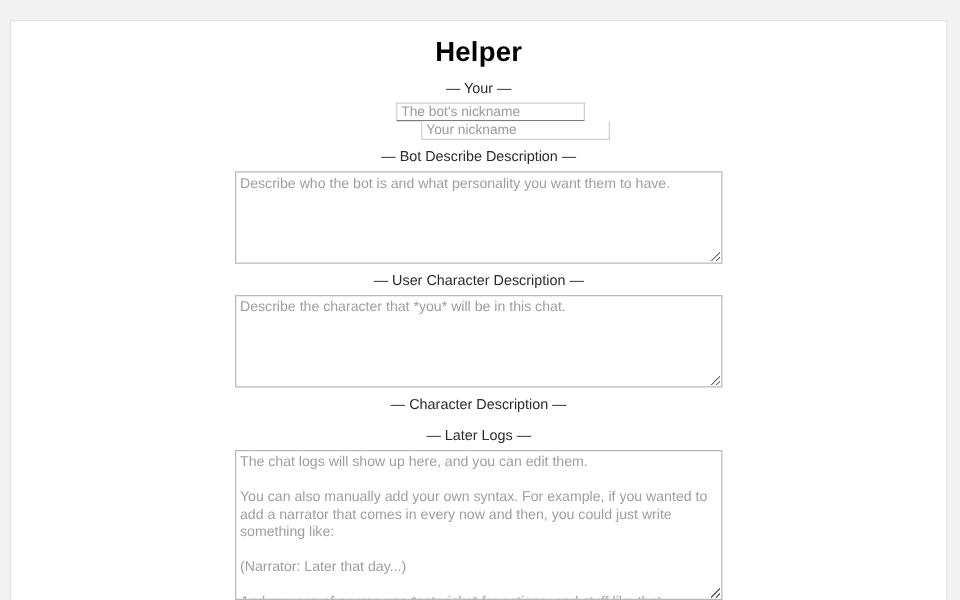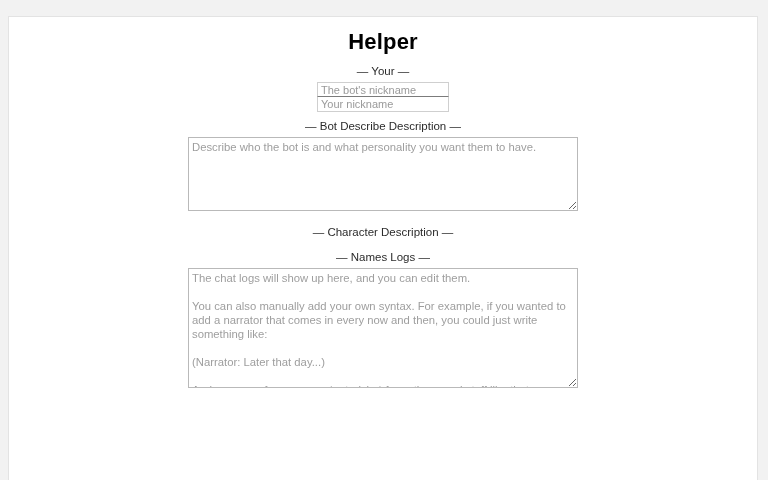--- a/index.html
+++ b/index.html
@@ -50,41 +50,42 @@
   }
 
   .names-block {
     width: 132px;
     margin: 0 auto;
   }
 
   .name-input {
     display: block;
     box-sizing: border-box;
-    width: 132px;
+    width: 151px;
     height: 15px;
     font-family: "Liberation Sans", sans-serif;
     font-size: 11px;
     color: #333333;
     background: #ffffff;
     padding: 0 3px;
     margin: 0;
     outline: none;
   }
 
   .name-input::placeholder { color: #9a9a9a; opacity: 1; }
 
   #bot-nickname-input {
     border: 1px solid #cfcfcf;
     border-bottom: 1px solid #7b7b7b;
   }
 
   #user-nickname-input {
     border: 1px solid #cfcfcf;
     border-top: none;
+    margin-left: 20px;
   }
 
   .ta-wrap {
     width: 390px;
     margin: 0 auto;
   }
 
   textarea.field {
     display: block;
     box-sizing: border-box;
@@ -134,32 +135,39 @@
   <div class="section">
     <div class="section-label">— Bot Describe Description —</div>
     <div class="sp-3"></div>
     <div class="ta-wrap">
       <textarea class="field ta-tall" placeholder="Describe who the bot is and what personality you want them to have." style=""></textarea>
     </div>
   </div>
 
   <div class="sp-7"></div>
 
+  <div class="section">
+    <div class="section-label">— User Character Description —</div>
+    <div class="sp-3"></div>
+    <div class="ta-wrap">
+      <textarea class="field ta-tall" placeholder="Describe the character that *you* will be in this chat." style=""></textarea>
+    </div>
+  </div>
 
   <div class="sp-7"></div>
 
   <div class="section">
     <div class="section-label">— Character Description —</div>
     <div class="sp-3"></div>
   </div>
 
   <div class="sp-7"></div>
 
   <div class="section">
-    <div class="section-label">— Names Logs —</div>
+    <div class="section-label">— Later Logs —</div>
     <div class="sp-3"></div>
     <div class="ta-wrap">
       <textarea class="field ta-logs" placeholder="The chat logs will show up here, and you can edit them.
 
 You can also manually add your own syntax. For example, if you wanted to add a narrator that comes in every now and then, you could just write something like:
 
 (Narrator: Later that day...)
 
 And you can of course use *asterisks* for actions, and stuff like that." style=""></textarea>
     </div>

